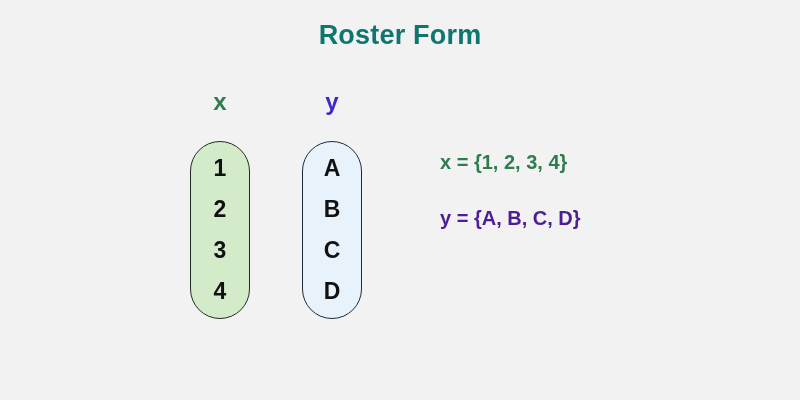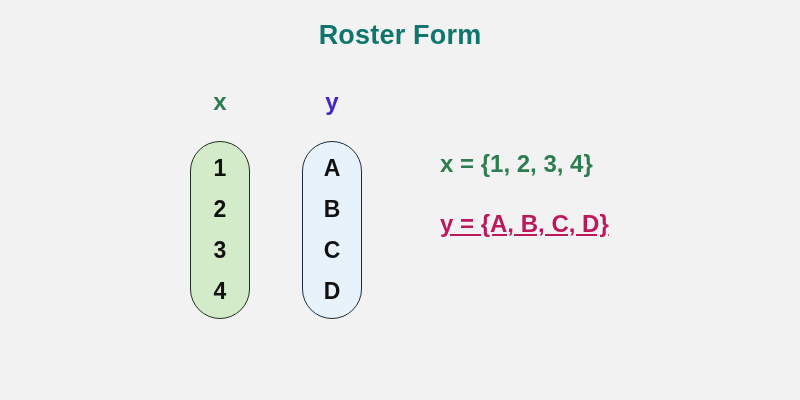--- a/index.html
+++ b/index.html
@@ -77,32 +77,31 @@
     line-height: 1;
   }
 
   
   .equations {
     position: absolute;
     left: 440px;
     top: 152px;
   }
   .equation {
-    font-size: 24px;
+    font-size: 20px;
     font-weight: bold;
     line-height: 1;
     white-space: nowrap;
   }
   .equation.eq-x {
     color: #2e7d4f;
     margin-bottom: 36px;
   }
   .equation.eq-y {
-    color: #be185d;
-    text-decoration: underline;
+    color: #4c1d95;
   }
 </style>
 </head>
 <body>
 
 <div id="diagram-root">
 
   <div class="title">Roster Form</div>
 
   <div class="set-group set-x">

